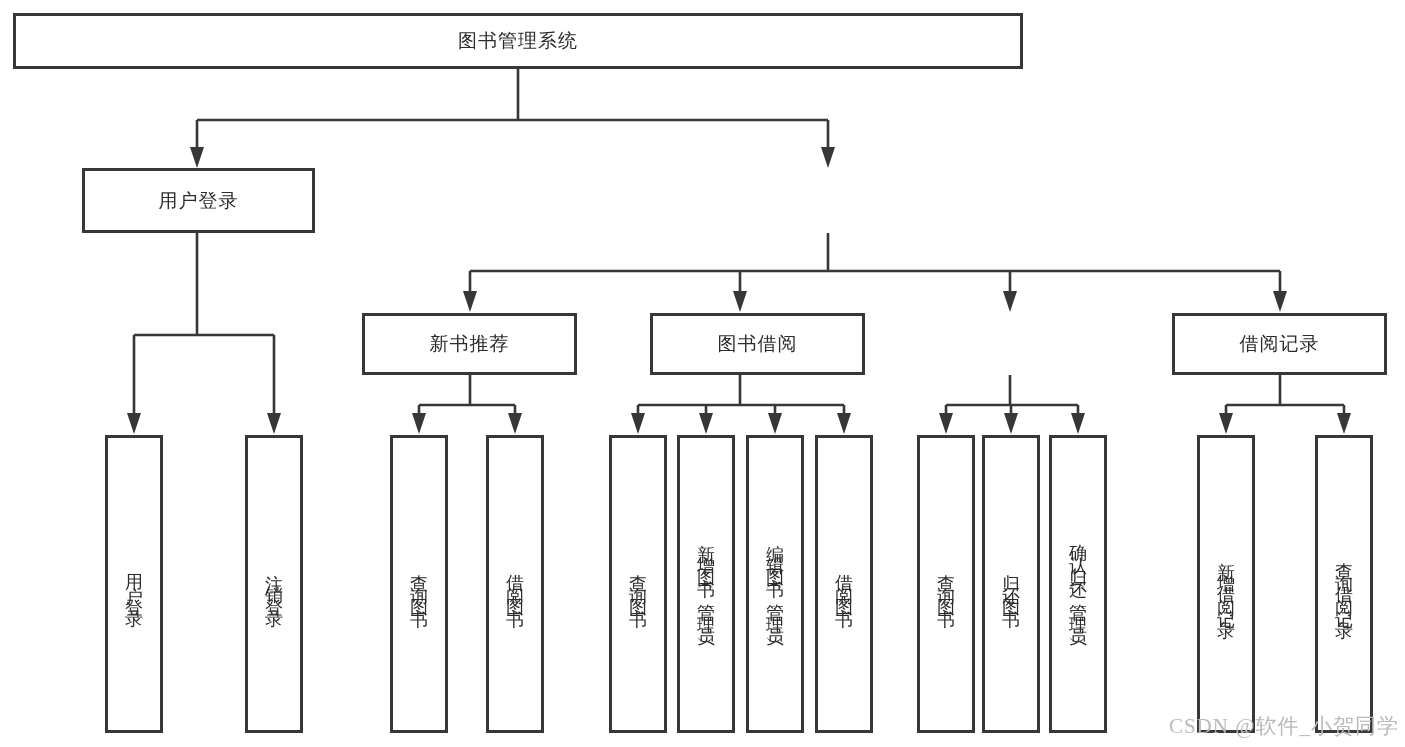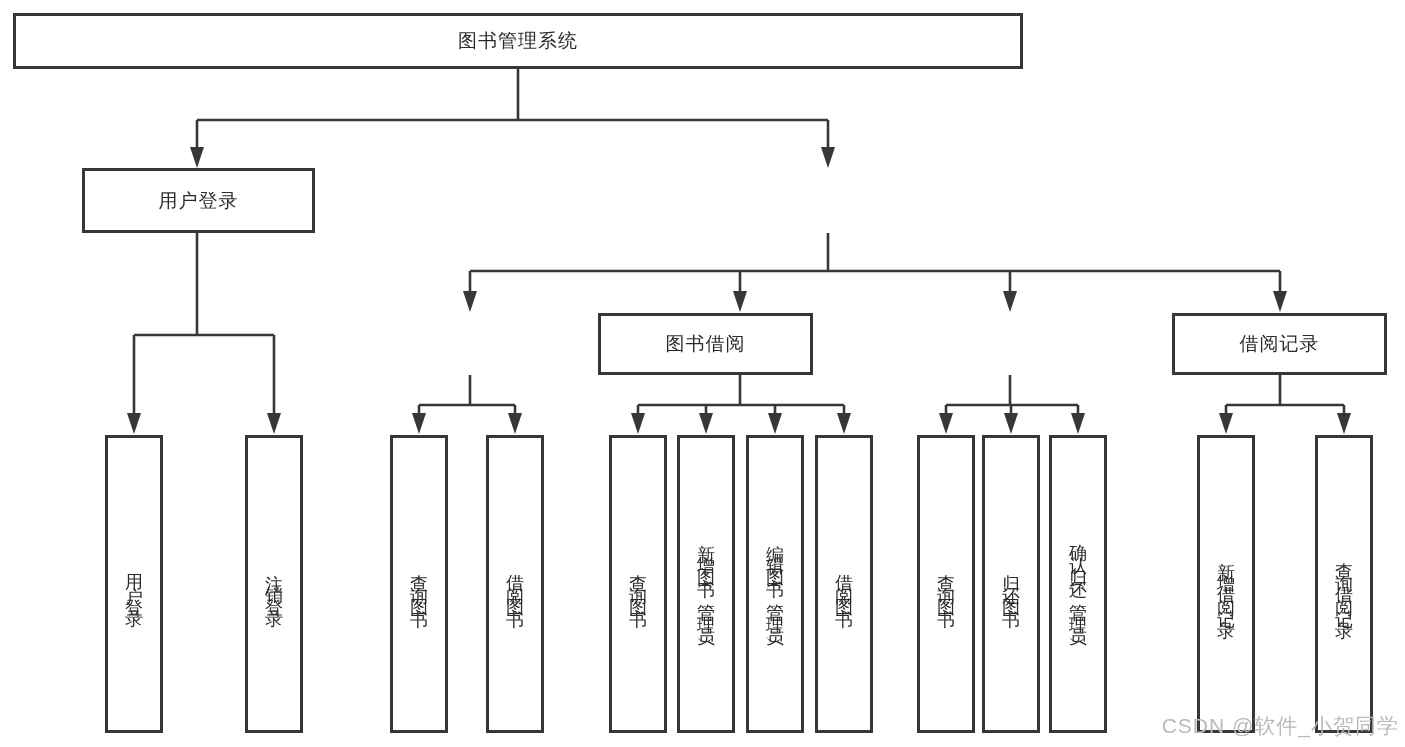--- a/index.html
+++ b/index.html
@@ -2,21 +2,21 @@
 <html><head>
 <meta charset="utf-8">
 <style>
   html, body { margin: 0; padding: 0; background: #ffffff; }
   #stage {
     position: relative;
     width: 1405px;
     height: 747px;
     background: #ffffff;
     overflow: hidden;
-    font-family: Liberation Sans, sans-serif;
+    font-family: Liberation Serif, serif;
   }
   #connectors {
     position: absolute;
     left: 0; top: 0;
     width: 1405px; height: 747px;
   }
   .box {
     position: absolute;
     box-sizing: border-box;
     border: 3px solid #373737;
@@ -35,21 +35,21 @@
     font-size: 18px;
     letter-spacing: 12px;
     line-height: 1;
     color: #2b2b2b;
   }
   
   .n-root   { left: 13px;   top: 13px;  width: 1010px; height: 56px; }
   .n-login  { left: 82px;   top: 168px; width: 233px;  height: 65px; }
   .n-mgmt   { left: 712px;  top: 168px; width: 233px;  height: 65px; }
   .n-g0     { left: 362px;  top: 313px; width: 215px;  height: 62px; }
-  .n-g1     { left: 598px;  top: 313px; width: 215px;  height: 62px; }
+  .n-g1     { left: 650px;  top: 313px; width: 215px;  height: 62px; }
   .n-g2     { left: 903px;  top: 313px; width: 215px;  height: 62px; }
   .n-g3     { left: 1172px; top: 313px; width: 215px;  height: 62px; }
   .leaf     { top: 435px; width: 58px; height: 298px; position: absolute; }
   .l-0  { left: 105px; }
   .l-1  { left: 245px; }
   .l-2  { left: 390px; }
   .l-3  { left: 486px; }
   .l-4  { left: 609px; }
   .l-5  { left: 677px; }
   .l-6  { left: 746px; }
@@ -97,20 +97,23 @@
   </svg>
 
   <div class="box n-root">
     <span>图书管理系统</span>
   </div>
 
   <div class="box n-login">
     <span>用户登录</span>
   </div>
 
+  <div class="box n-g0">
+    <span>新书推荐</span>
+  </div>
   <div class="box n-g1">
     <span>图书借阅</span>
   </div>
   <div class="box n-g3">
     <span>借阅记录</span>
   </div>
 
   <div class="box leaf l-0">
     <span class="vtext">用户登录</span>
   </div>

